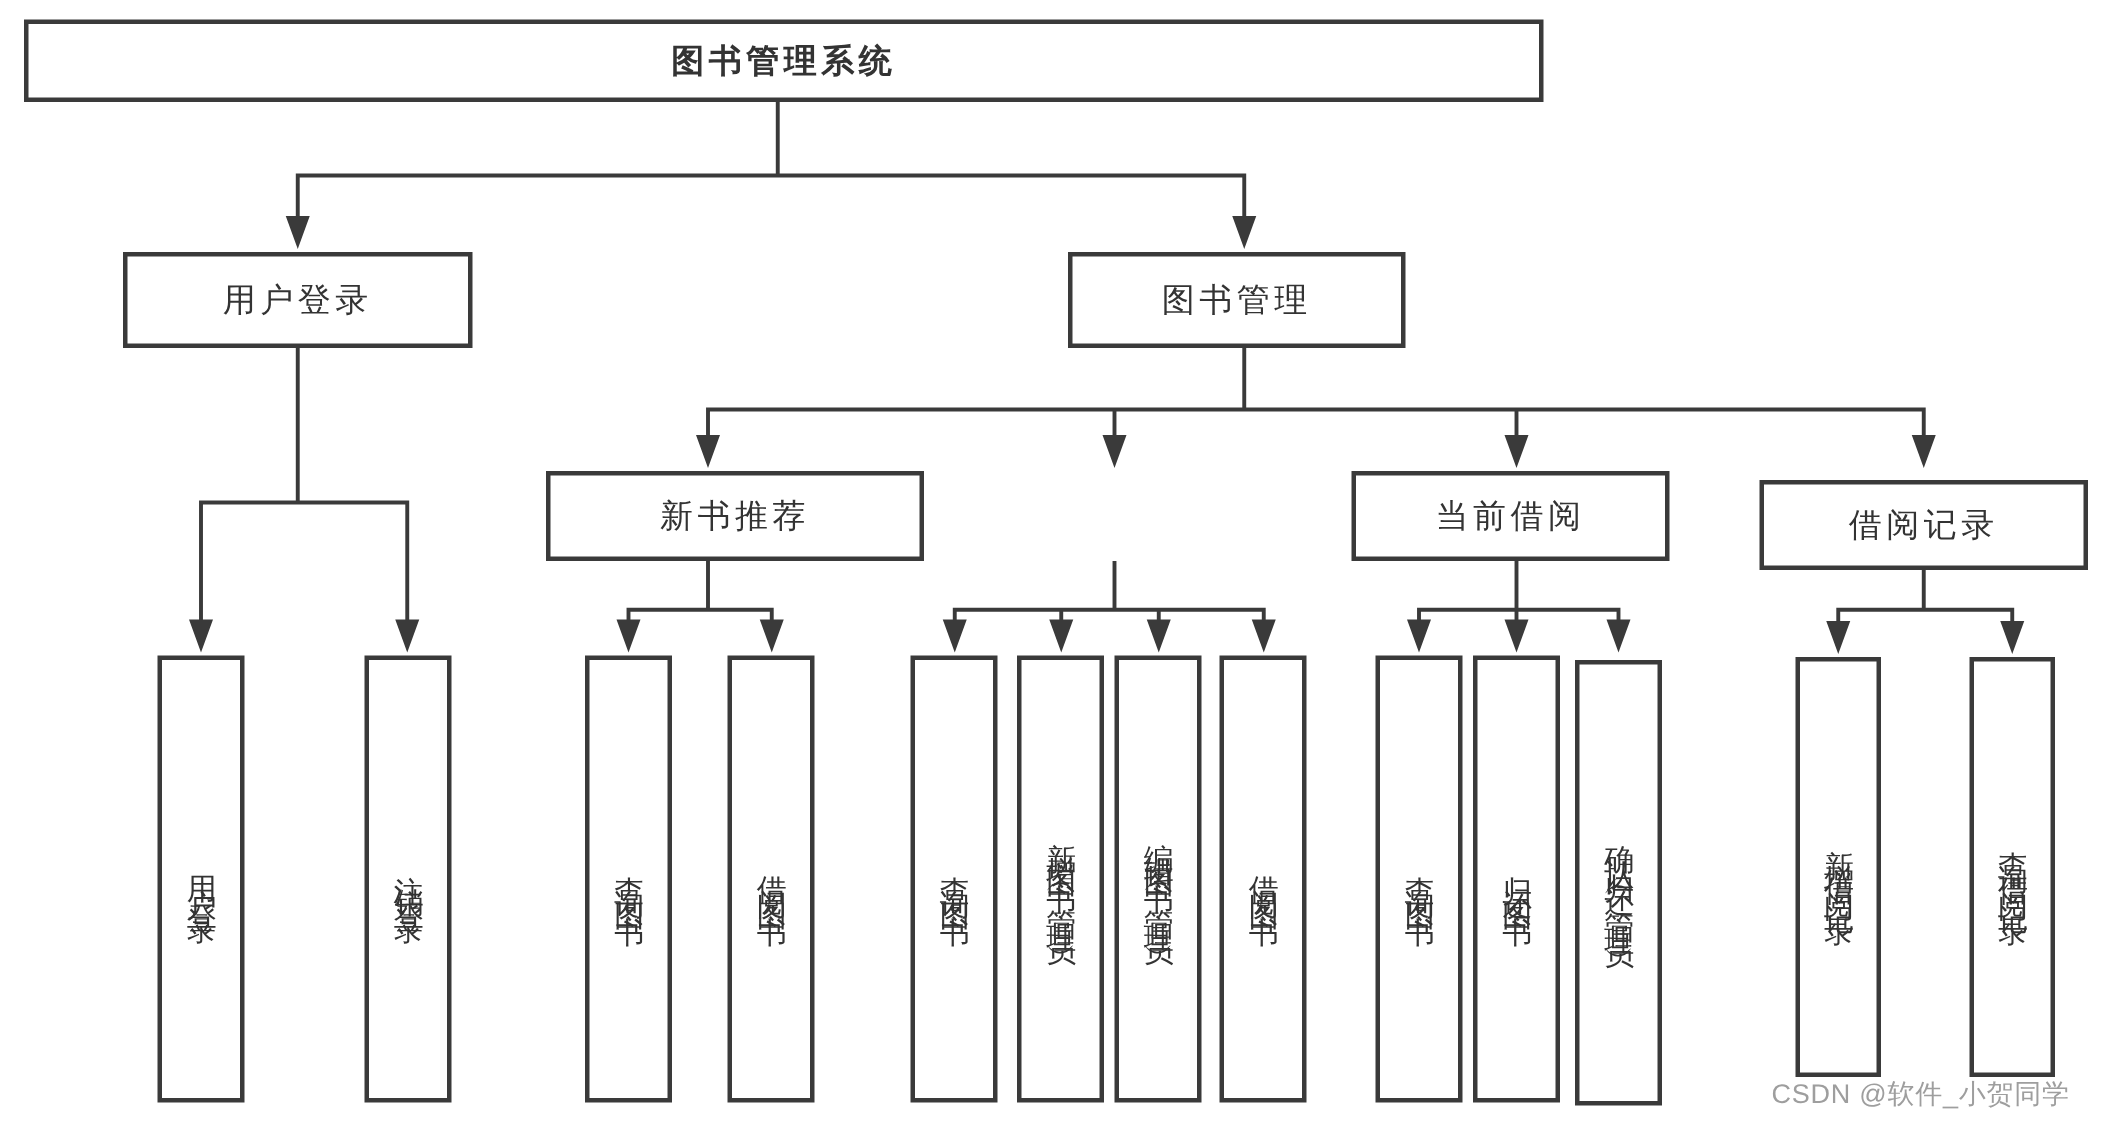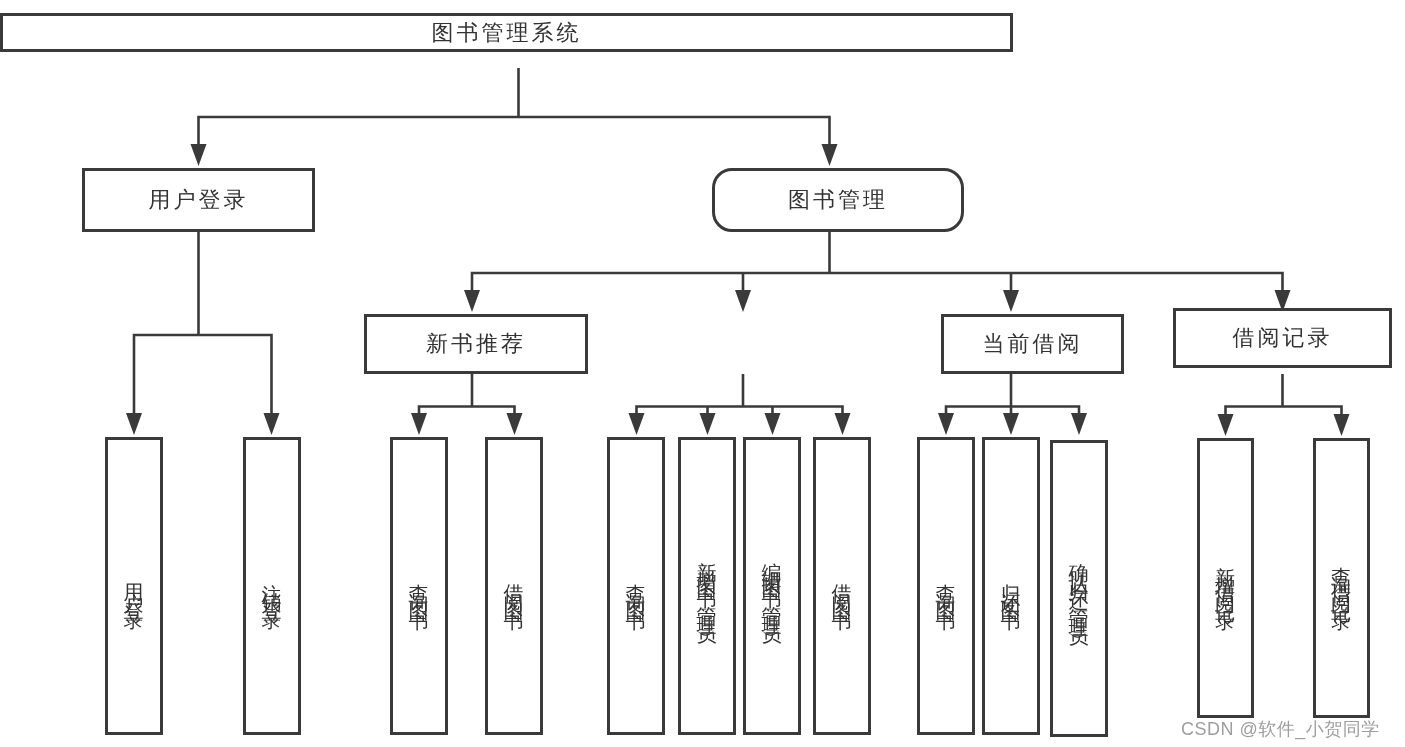--- a/index.html
+++ b/index.html
@@ -87,28 +87,28 @@
     <g>
       <path class="line" d="M1011 374 V407.8 M944.7 406.5 H1080.3 M946 406.5 V414 M1011 406.5 V414 M1079 406.5 V414"></path>
       <path class="arrow" d="M938 413 L954 413 L946 435 Z M1003 413 L1019 413 L1011 435 Z M1071 413 L1087 413 L1079 435 Z"></path>
     </g>
     <g>
       <path class="line" d="M1282.5 374 V407.8 M1224.2 406.5 H1342.8 M1225.5 406.5 V415 M1341.5 406.5 V415"></path>
       <path class="arrow" d="M1217.5 414 L1233.5 414 L1225.5 436 Z M1333.5 414 L1349.5 414 L1341.5 436 Z"></path>
     </g>
   </svg>
 
-  <div class="box h" style="left:0; top:13px; width:1013px; height:39px;">图书管理系统</div>
+  <div class="box h" style="left:16px; top:13px; width:1013px; height:55px;font-weight:bold;">图书管理系统</div>
 
   <div class="box h" style="left:82px; top:168px; width:233px; height:64px;">用户登录</div>
-  <div class="box h" style="left:712px; top:168px; width:252px; height:64px;border-radius:20px;">图书管理</div>
+  <div class="box h" style="left:712px; top:168px; width:225px; height:64px;">图书管理</div>
 
-  <div class="box h" style="left:364px; top:314px; width:224px; height:60px;">新书推荐</div>
-  <div class="box h" style="left:941px; top:314px; width:183px; height:60px;">当前借阅</div>
-  <div class="box h" style="left:1173px; top:308px; width:219px; height:60px;">借阅记录</div>
+  <div class="box h" style="left:364px; top:314px; width:252px; height:60px;">新书推荐</div>
+  <div class="box h" style="left:901px; top:314px; width:212px; height:60px;">当前借阅</div>
+  <div class="box h" style="left:1173px; top:320px; width:219px; height:60px;">借阅记录</div>
 
   <div class="box v" style="left:105px; top:437px; width:58px; height:298px;">用户登录</div>
   <div class="box v" style="left:243px; top:437px; width:58px; height:298px;">注销登录</div>
 
   <div class="box v" style="left:390px; top:437px; width:58px; height:298px;">查询图书</div>
   <div class="box v" style="left:485px; top:437px; width:58px; height:298px;">借阅图书</div>
 
   <div class="box v" style="left:607px; top:437px; width:58px; height:298px;">查询图书</div>
   <div class="box v" style="left:678px; top:437px; width:58px; height:298px;">新增图书（管理员）</div>
   <div class="box v" style="left:743px; top:437px; width:58px; height:298px;">编辑图书（管理员）</div>

